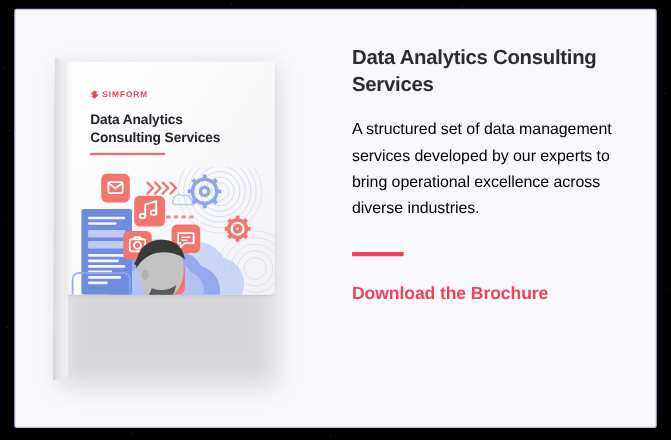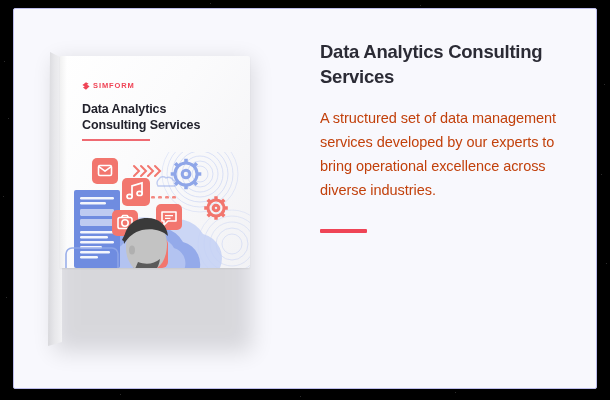--- a/index.html
+++ b/index.html
@@ -155,21 +155,21 @@
     font-weight: bold;
     color: #2b2b35;
     letter-spacing: -.25px;
     max-width: 250px;
   }
 
   .panel-body {
     margin-top: 17px;
     font-size: 14.5px;
     line-height: 24px;
-    color: #c2410c;
+    color: #000000;
     max-width: 250px;
     letter-spacing: -.05px;
   }
 
   .panel-rule {
     margin-top: 27px;
     width: 47px;
     height: 3.5px;
     background: #ef4456;
     border-radius: 1px;
@@ -483,16 +483,17 @@
             </svg>
           </div>
         </div>
       </div>
     </div>
 
     <div class="panel">
       <h1 class="panel-title">Data Analytics Consulting Services</h1>
       <p class="panel-body">A structured set of data management services developed by our experts to bring operational excellence across diverse industries.</p>
       <div class="panel-rule"></div>
+      <a class="cta" href="#">Download the Brochure</a>
     </div>
 
   </div>
 </div>
 
 </body></html>

